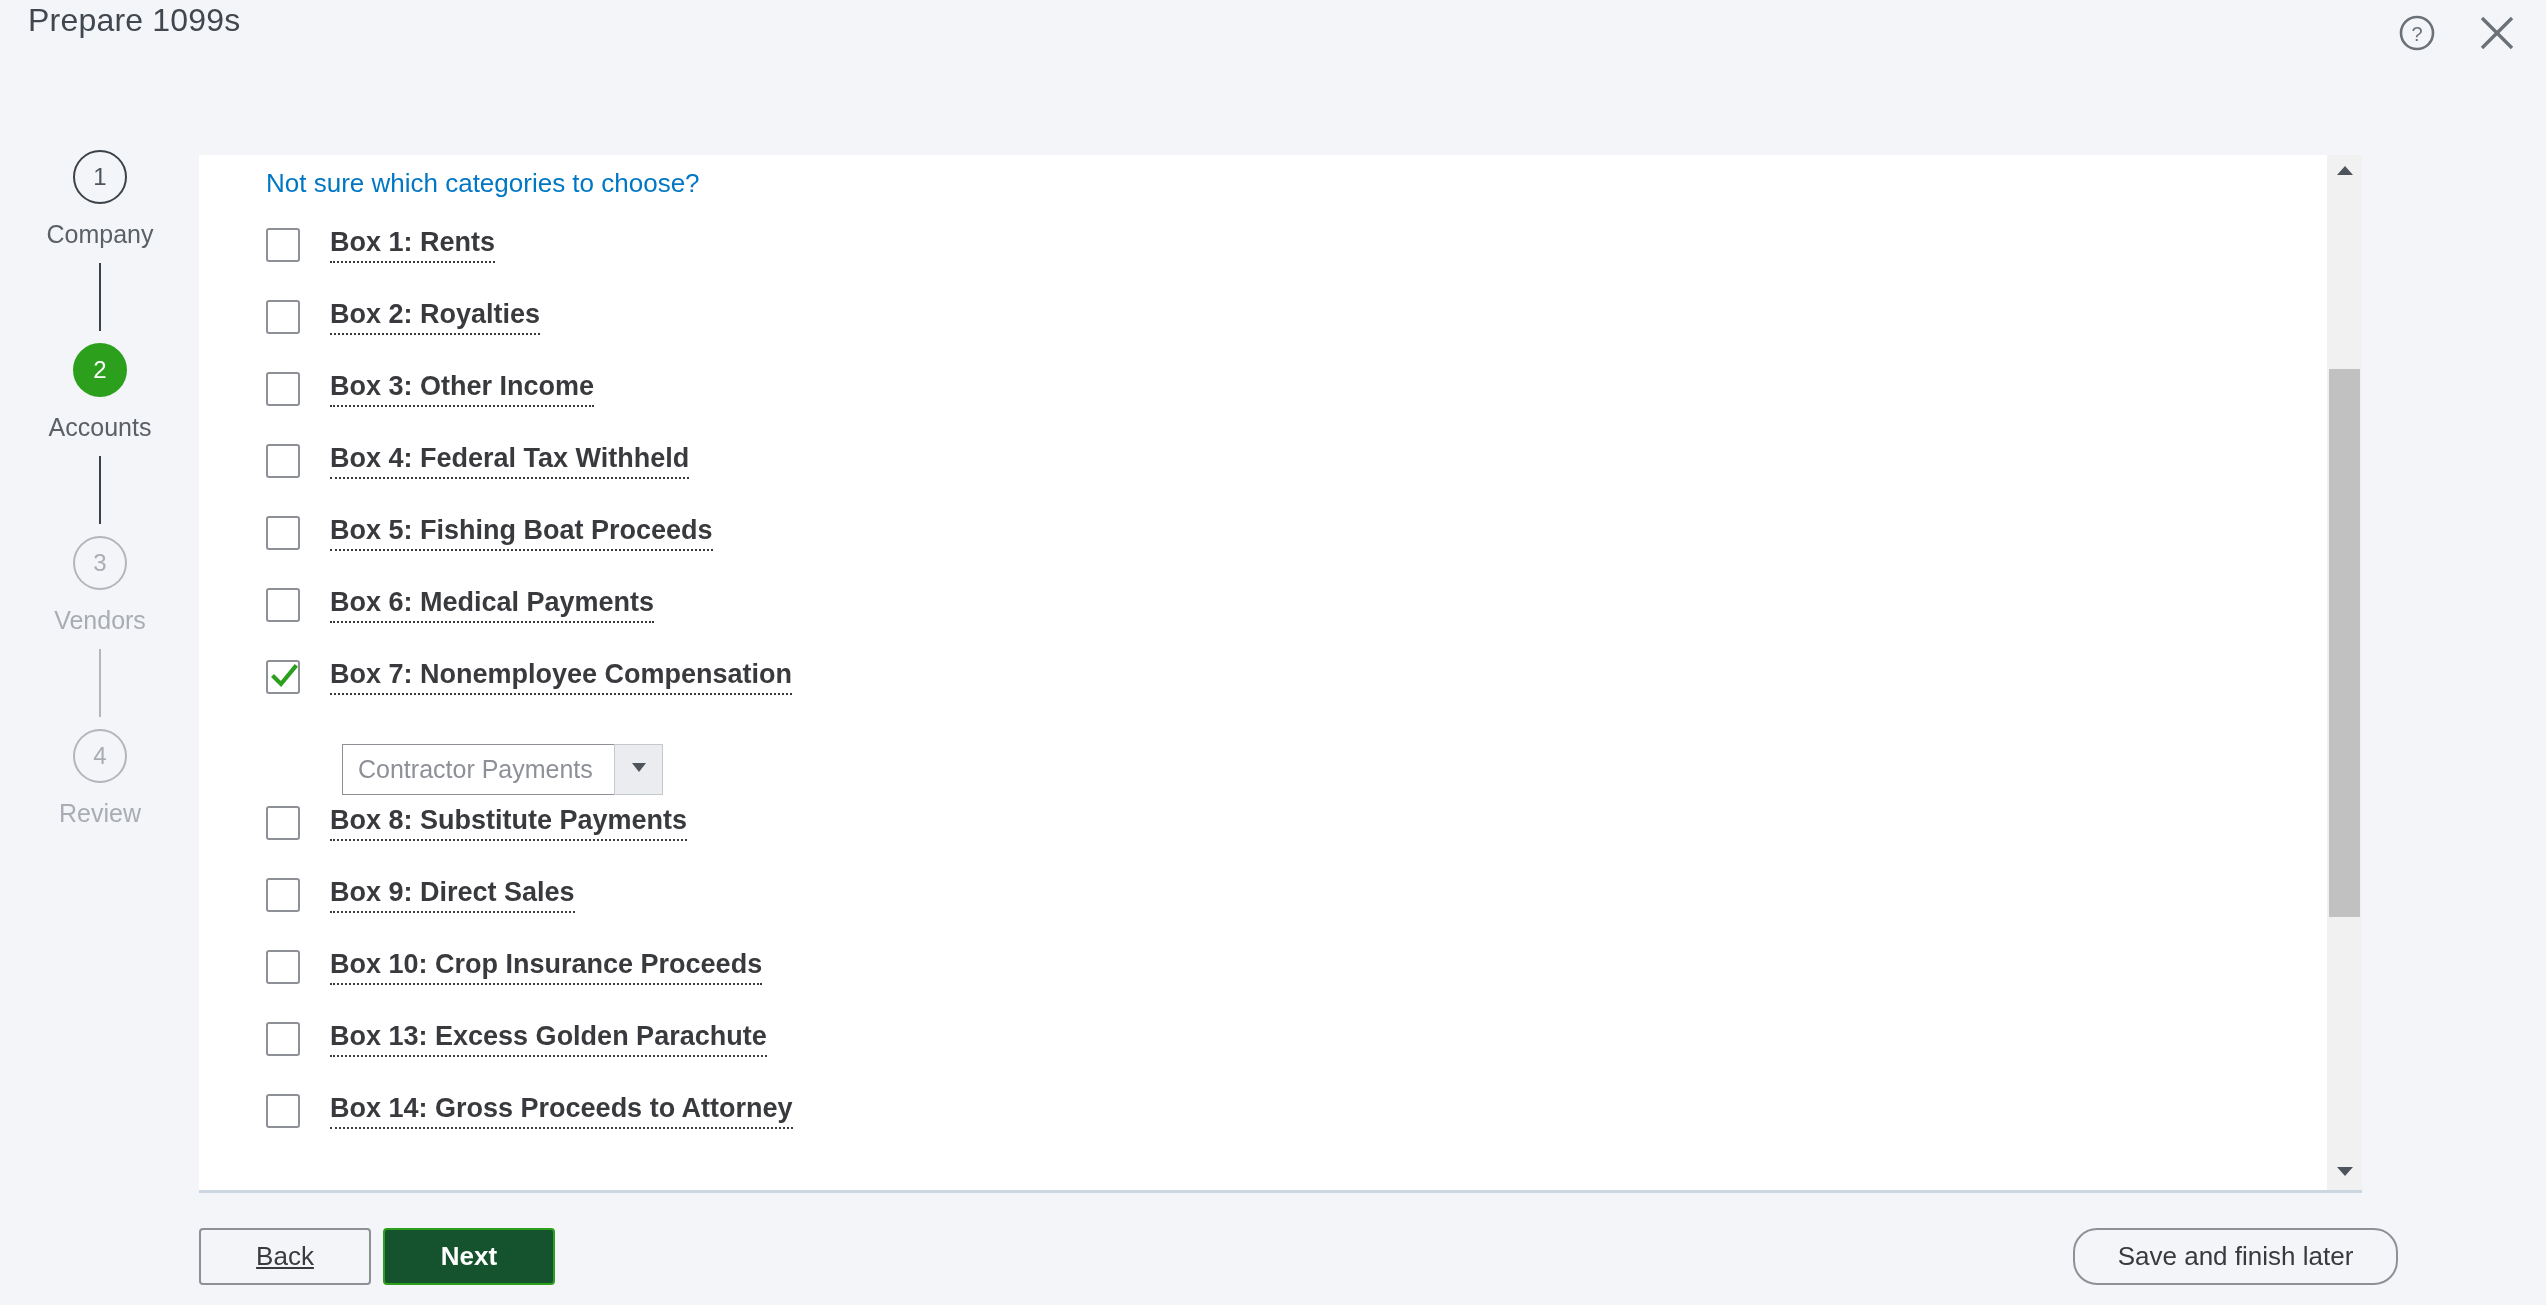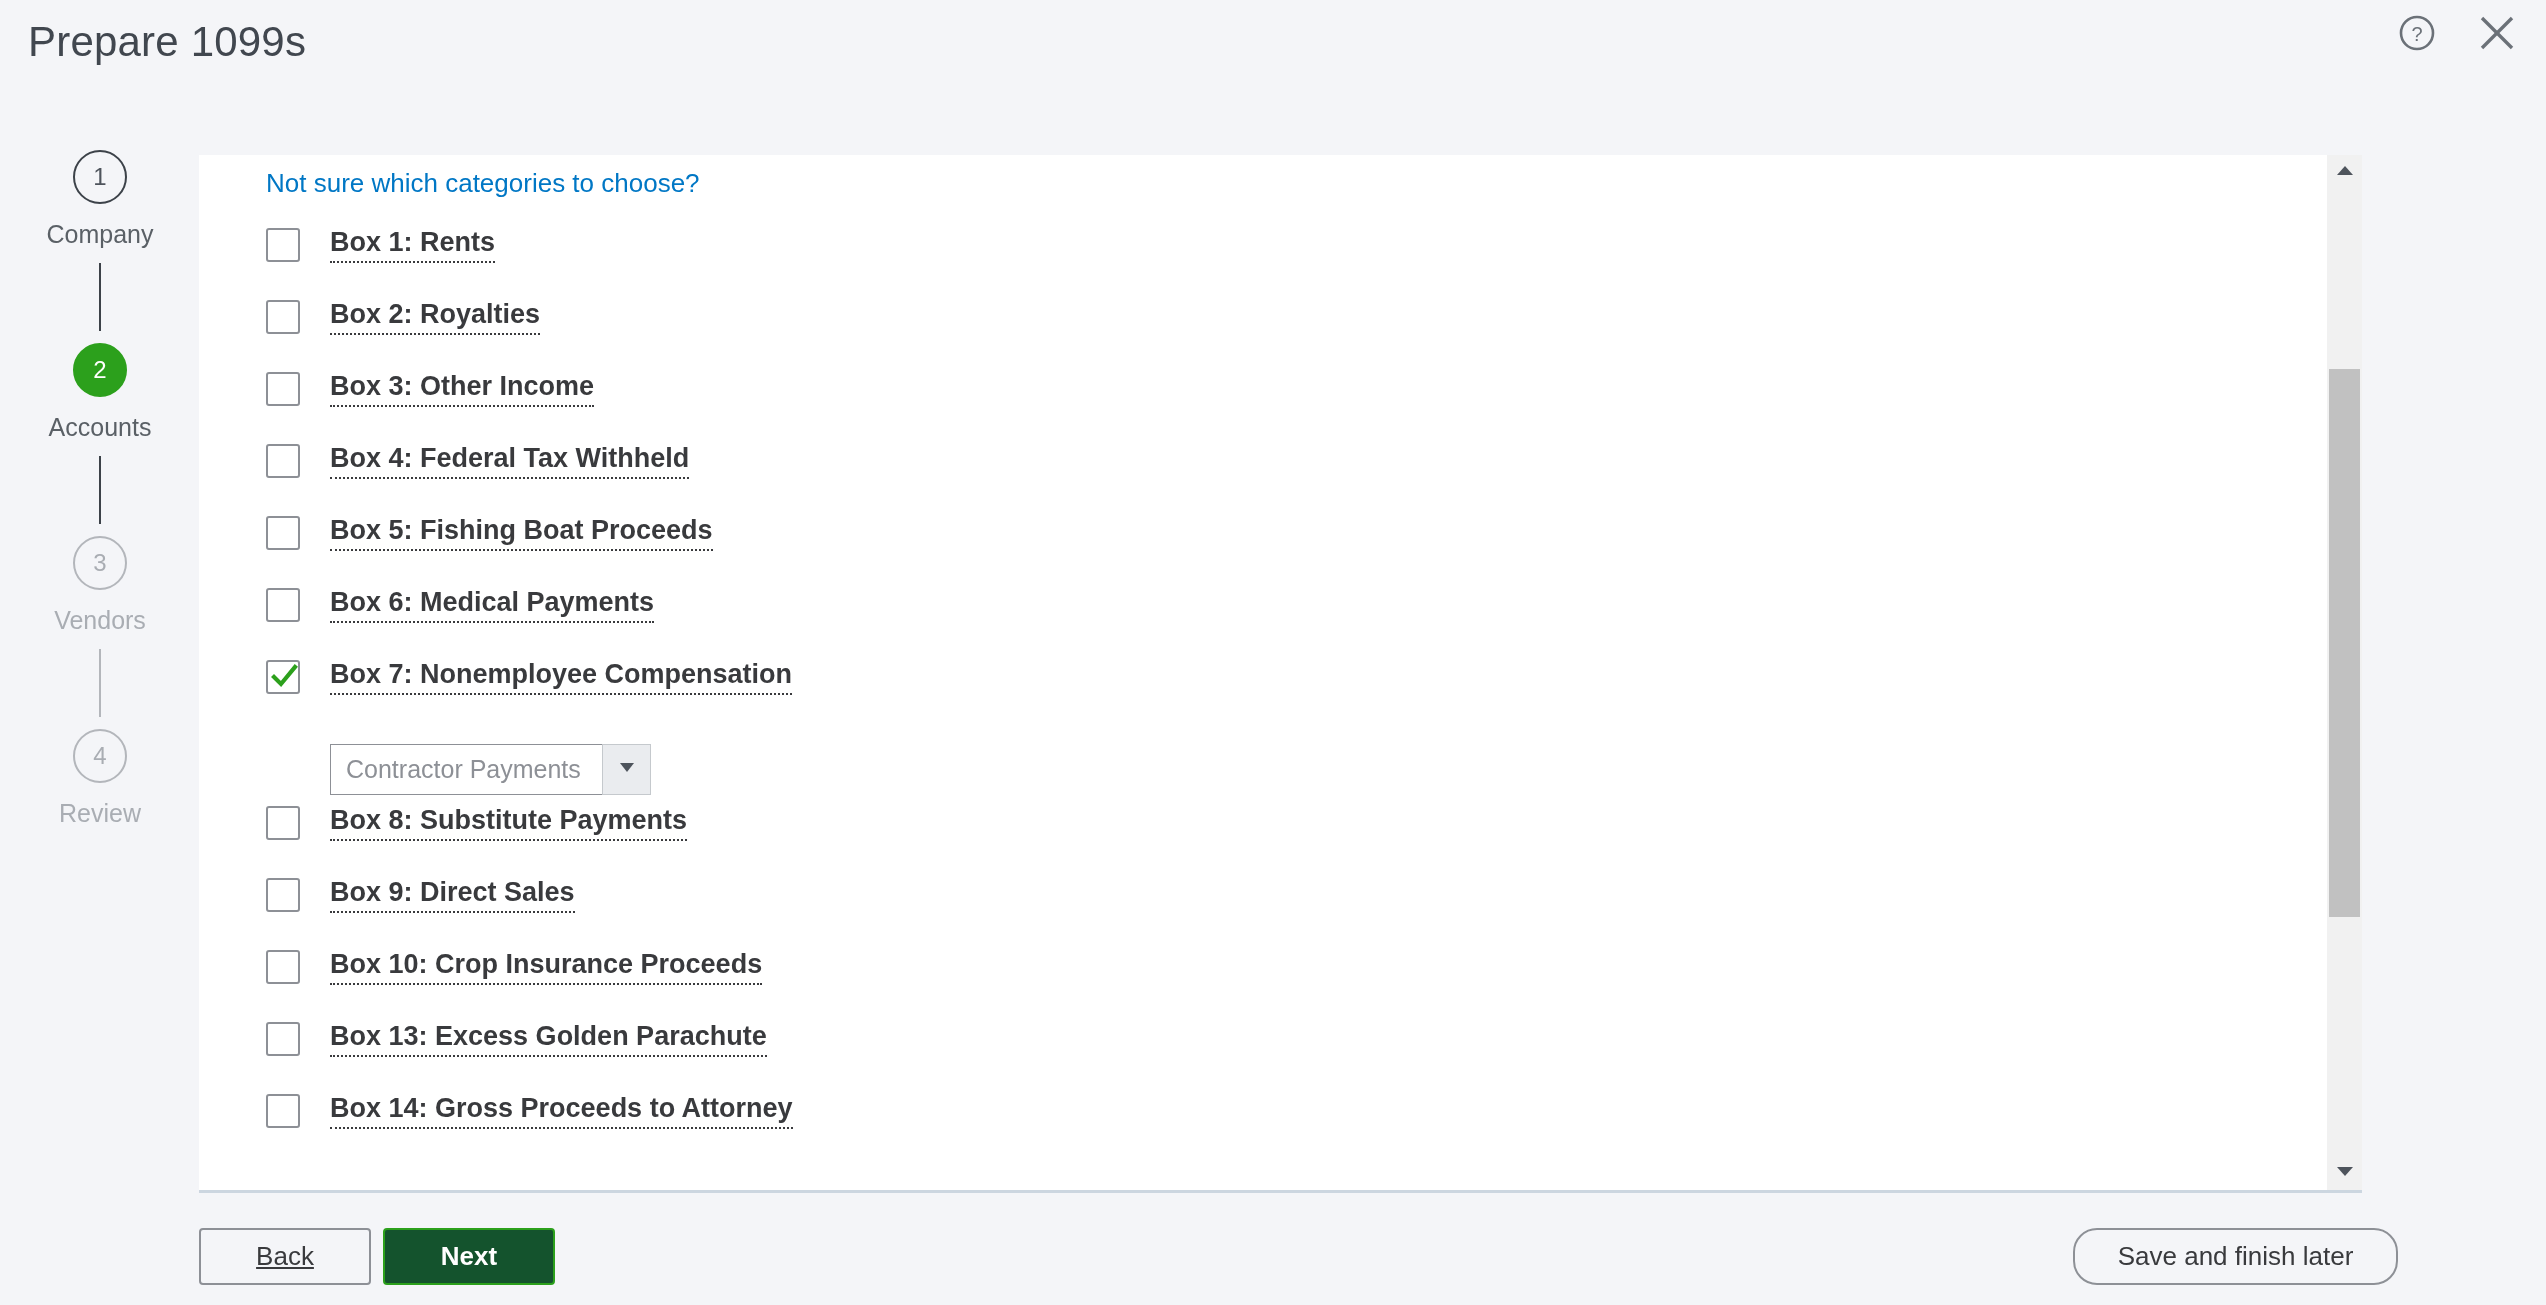--- a/index.html
+++ b/index.html
@@ -17,22 +17,22 @@
   .header {
     position: absolute;
     top: 0; left: 0;
     width: 2546px;
     height: 76px;
     background: #f4f5f8;
   }
   .header-title {
     position: absolute;
     left: 28px;
-    top: 18px;
-    font-size: 42px;
+    top: 2px;
+    font-size: 32px;
     color: #41474f;
     font-weight: 400;
     letter-spacing: .2px;
     white-space: nowrap;
   }
   .header-actions {
     position: absolute;
     right: 26px;
     top: 10px;
     display: flex;
@@ -180,20 +180,21 @@
     background: #ffffff;
     border: 1px solid #8d9096;
     border-right: none;
     display: flex;
     align-items: center;
     padding-left: 15px;
     font-size: 25px;
     color: #8d9096;
     white-space: nowrap;
     overflow: hidden;
+    margin-left: 12px;
   }
   .dropdown-arrow {
     width: 49px;
     background: #eaecef;
     border: 1px solid #c5c9cd;
     display: flex;
     align-items: center;
     justify-content: center;
   }
 

